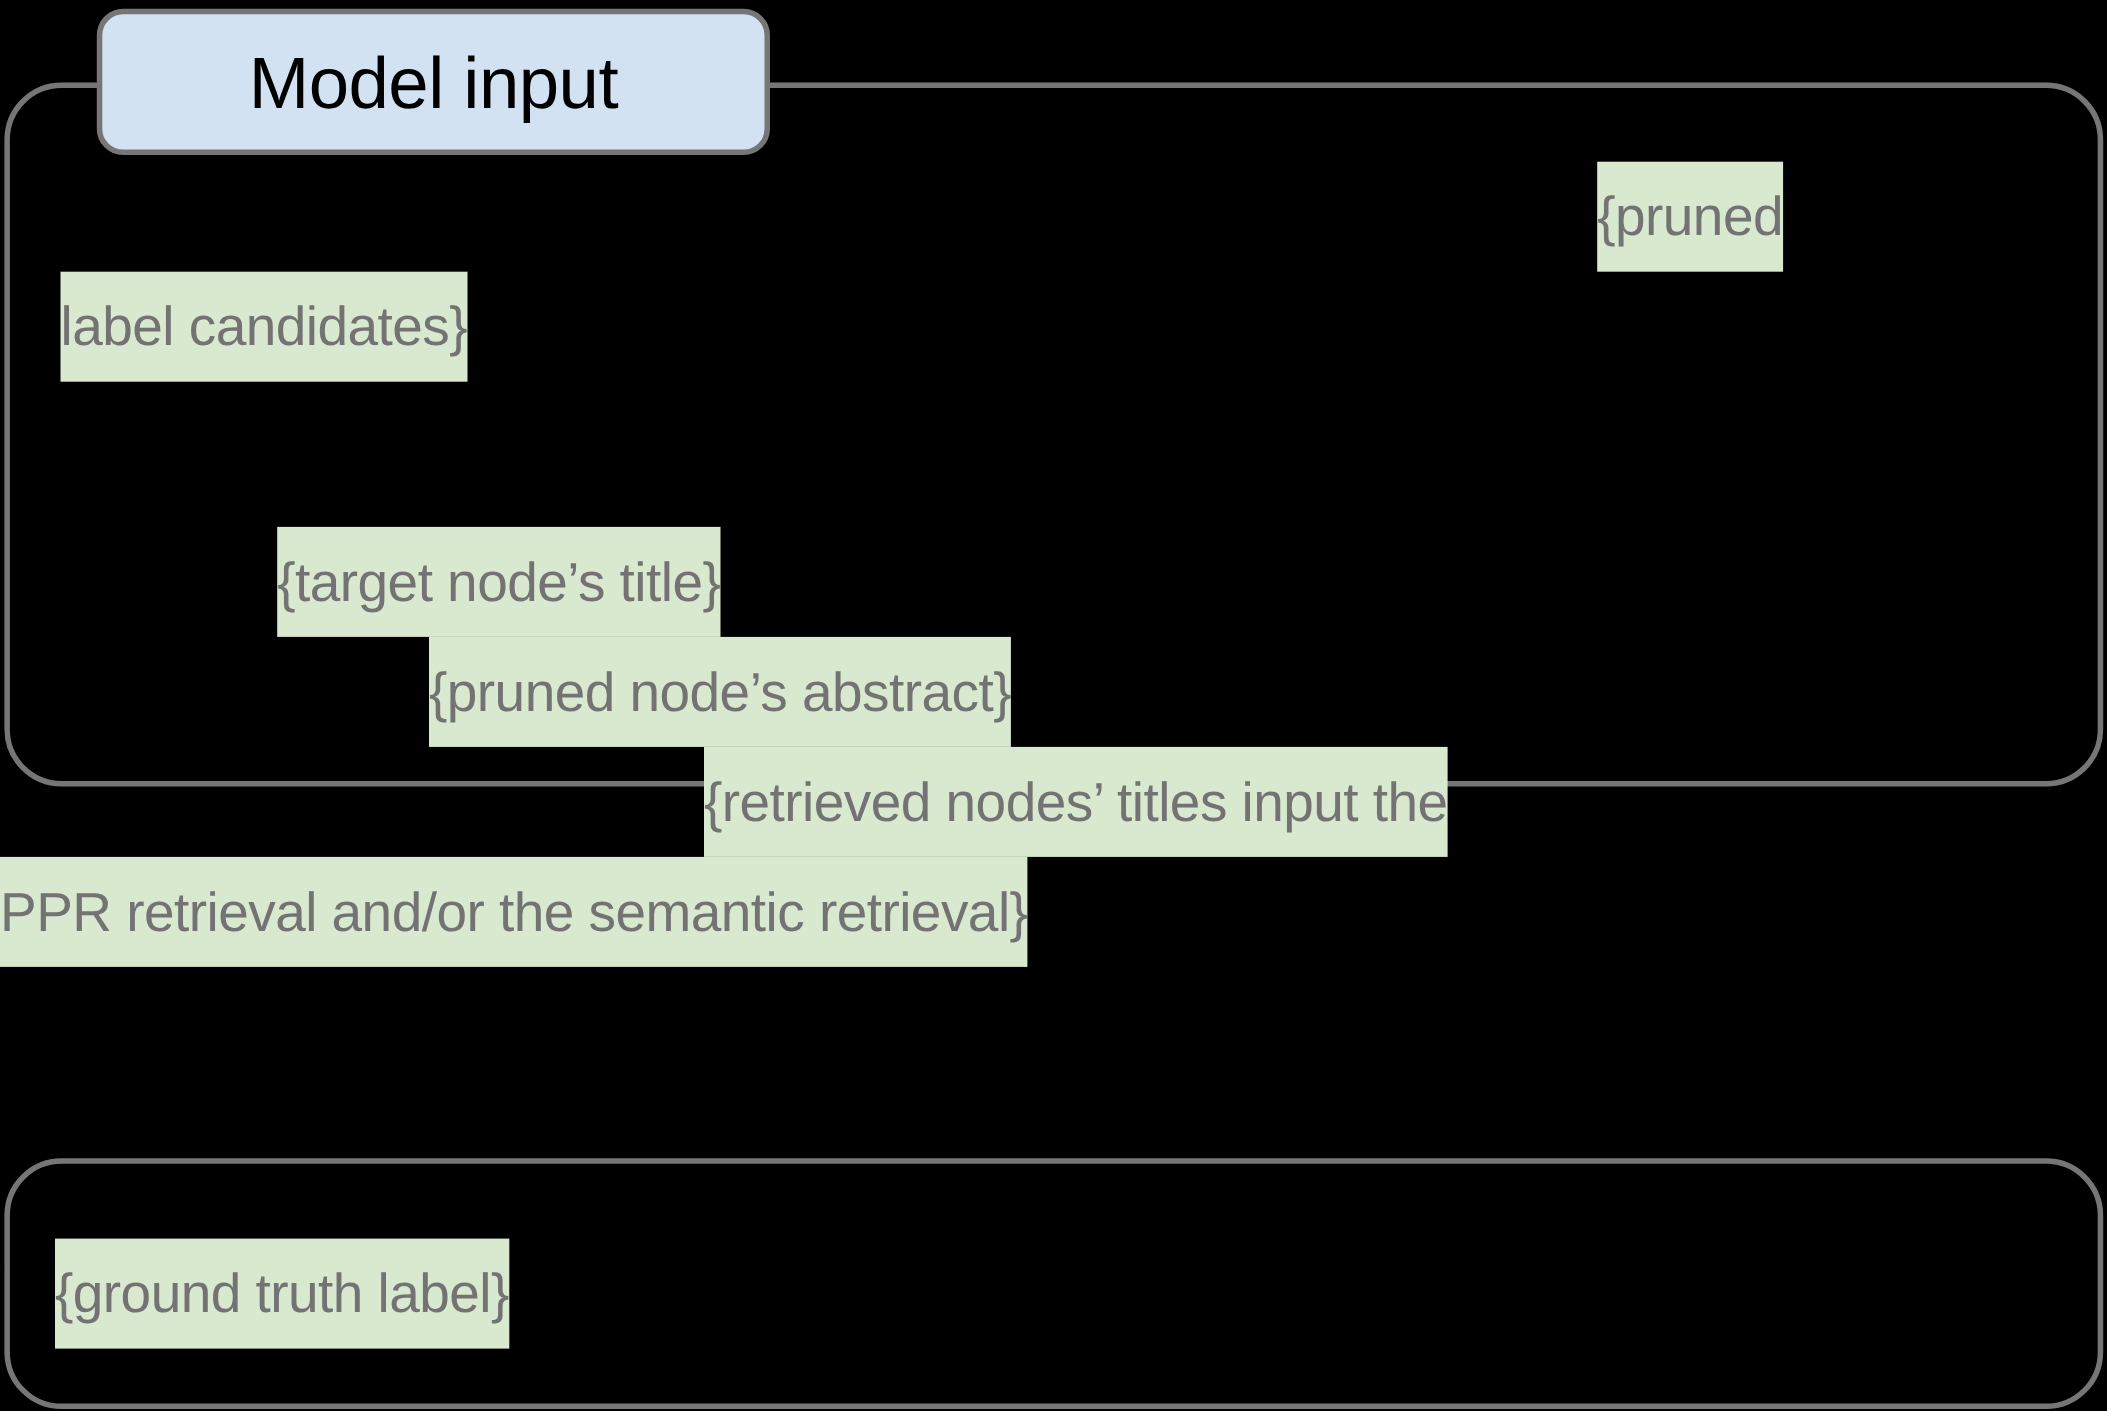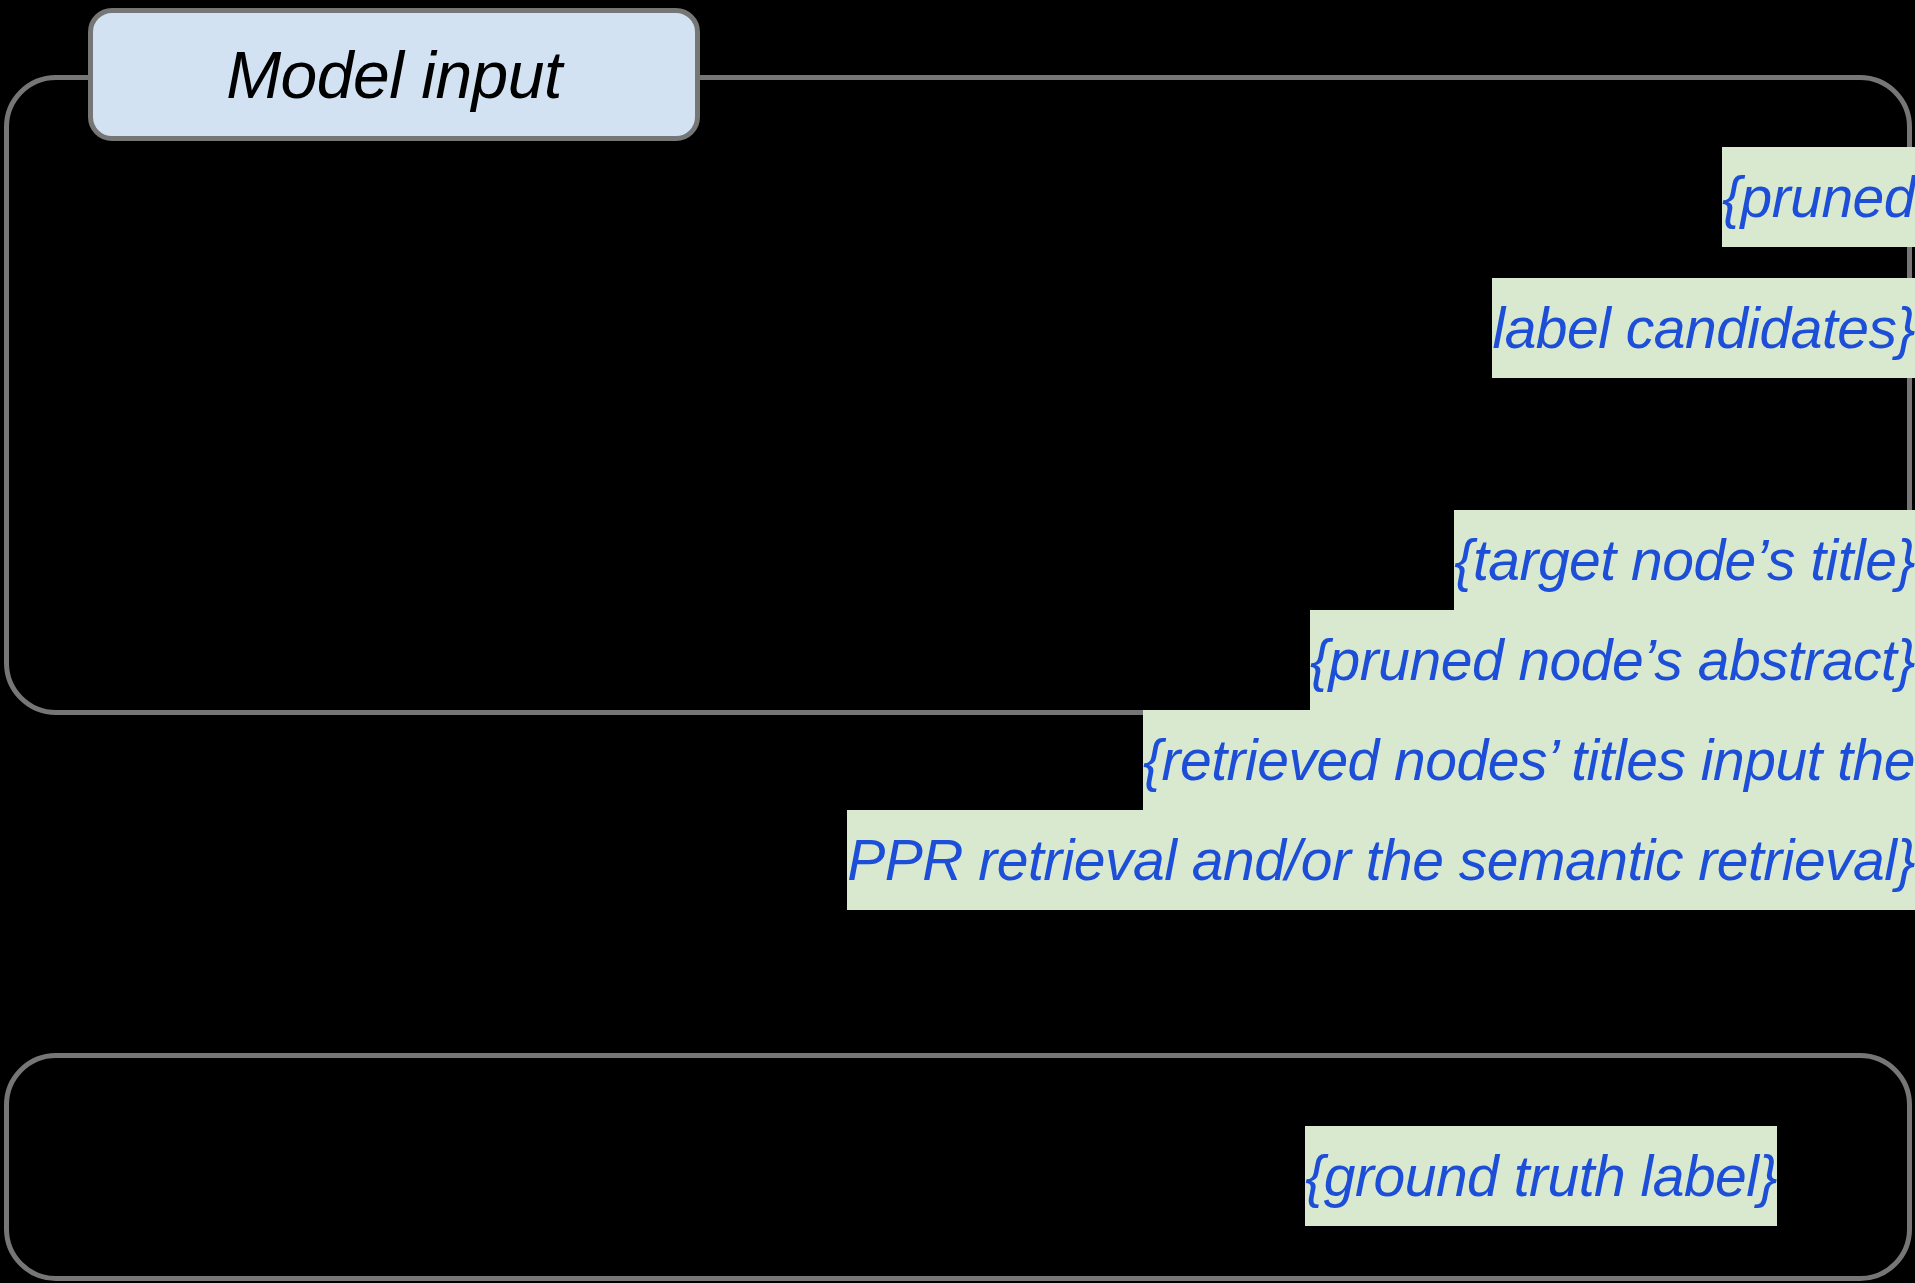--- a/index.html
+++ b/index.html
@@ -7,21 +7,20 @@
     padding: 0;
     background: #000000;
   }
   #canvas {
     position: relative;
     width: 1915px;
     height: 1283px;
     background: #000000;
     overflow: hidden;
     font-family: "Liberation Sans", sans-serif;
-    font-style: italic;
   }
 
   
   .panel {
     position: absolute;
     box-sizing: border-box;
     border: 5px solid #767676;
     border-radius: 52px;
     background: transparent;
   }
@@ -48,46 +47,45 @@
     background: #d2e2f2;
   }
   #badge-output {
     left: 88px; top: 982px; width: 612px; height: 124px;
     background: #f3cdd2;
   }
 
   
   .text-block {
     position: absolute;
-    font-size: 57px;
+    font-size: 50px;
     line-height: 100px;
-    color: #1d4ed8;
+    color: #737373;
     letter-spacing: -0.5px;
     white-space: nowrap;
-    text-align: right;
   }
   .text-block .row {
     height: 100px;
     display: block;
     white-space: nowrap;
   }
   .hl {
     background: #d8e9d0;
     padding: 0;
     display: inline-block;
     height: 100px;
     line-height: 100px;
   }
   .row.r-spacer { background: transparent; }
 
   #input-text  { left: 0px; top: 147px; width: 1915px; }
   #output-text { left: 0px; top: 1126px; width: 1777px; }
 
   .ind-0 { padding-left: 50px; }
-  .ind-1 { padding-left: 55px; margin-top: 31px; }
+  .ind-1 { padding-left: 55px; }
   .ind-2 { padding-left: 252px; margin-top: 32px; }
   .ind-3 { padding-left: 390px; }
   .ind-4 { padding-left: 640px; }
   .ind-5 { }
   .ind-pruned { padding-left: 1452px; }
 </style>
 </head>
 <body>
 
 <div id="canvas">

